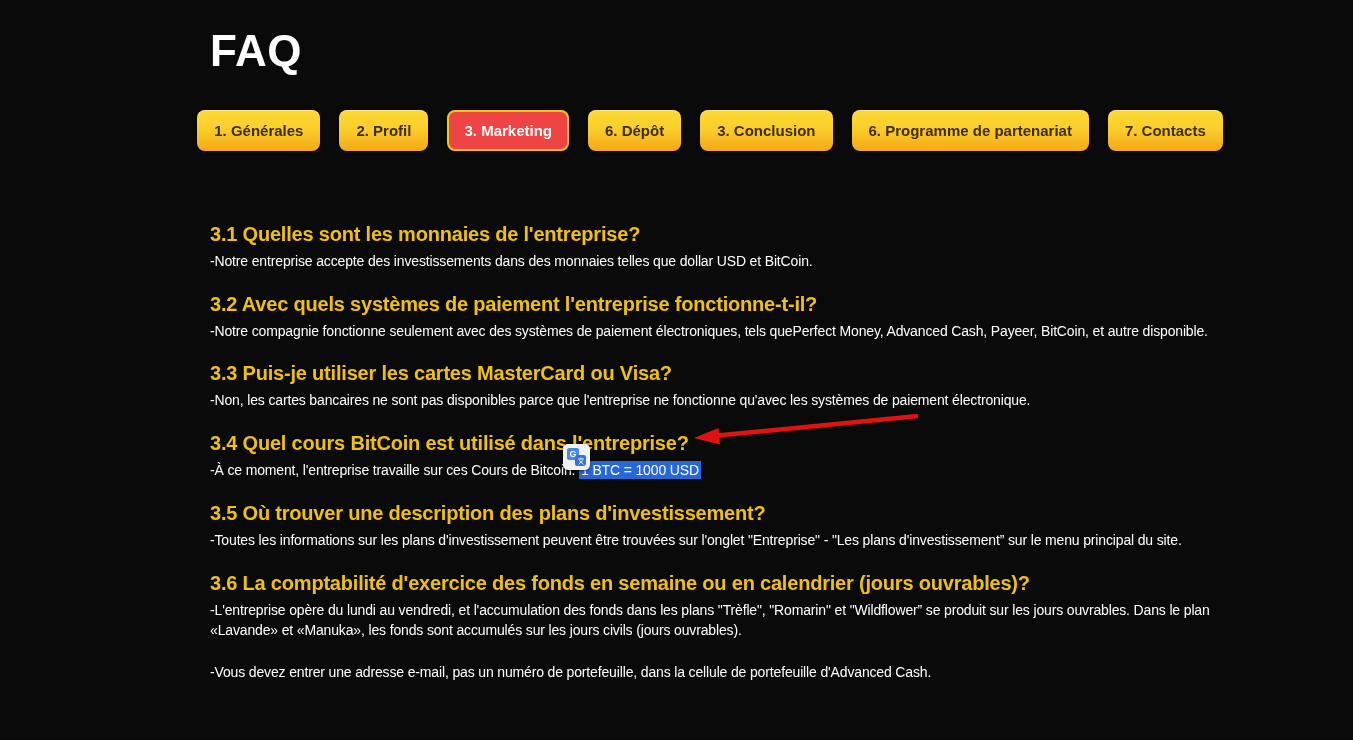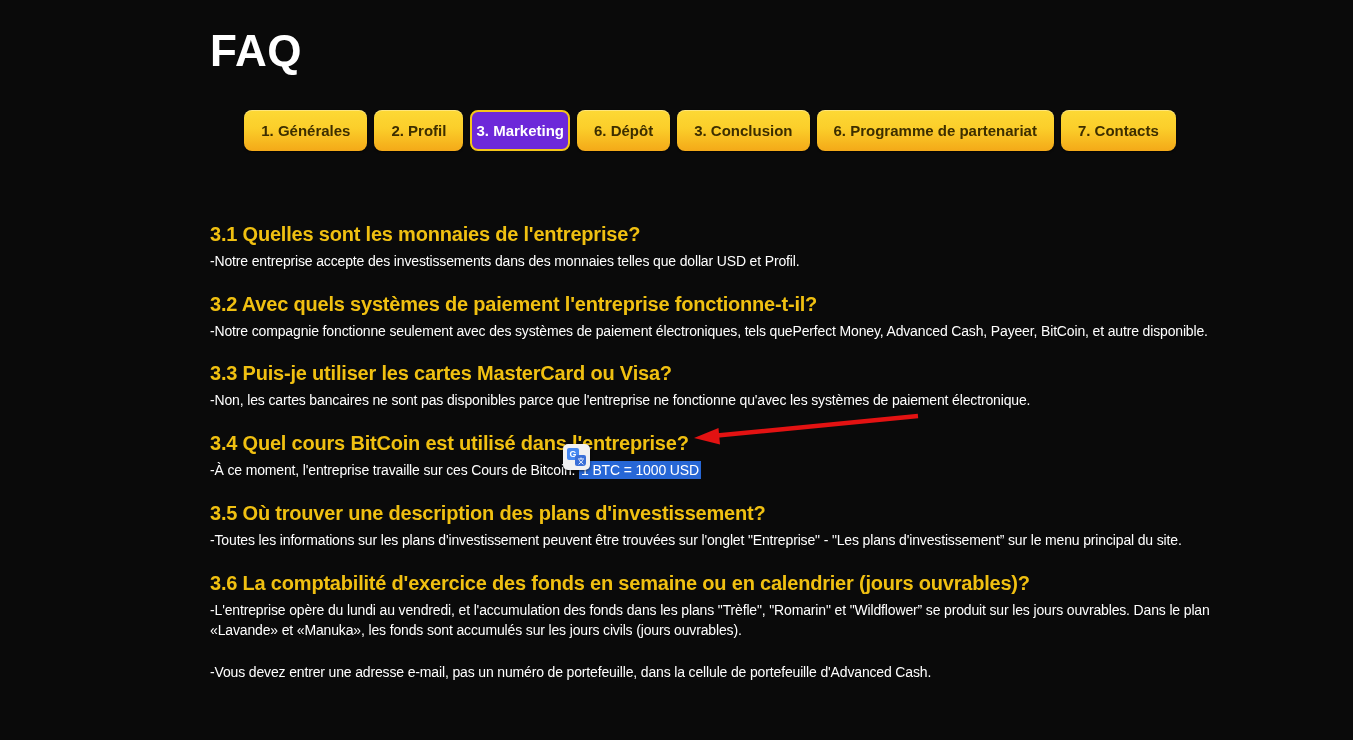--- a/index.html
+++ b/index.html
@@ -18,36 +18,36 @@
   body{
     width:1353px;height:740px;position:relative;overflow:hidden;
     background:var(--bg);
     font-family:"Liberation Sans","DejaVu Sans",sans-serif;
   }
   .page{position:absolute;left:210px;top:0;width:1000px;}
   .page-title{
     margin:26px 0 0 0;text-align:left;
     color:#fff;font-size:44px;font-weight:800;letter-spacing:.5px;
   }
-  .tabs{display:flex;justify-content:center;gap:7px;margin-top:34px;}
+  .tabs{display:flex;justify-content:center;gap:19px;margin-top:34px;}
   .tab{
     background:linear-gradient(180deg,var(--tab-top) 0%,#fbce2a 45%,var(--tab-bottom) 100%);
     color:var(--tab-text);
     border:none;border-radius:8px;
     padding:12px 17px;
     font-family:inherit;font-size:15px;font-weight:700;
     white-space:nowrap;cursor:pointer;
     box-shadow:inset 0 1px 0 rgba(255,255,255,.35), 0 1px 2px rgba(0,0,0,.6);
   }
   .tab.active{
-    background:#6d28d9;
+    background:#ef4444;
     color:#fff;
     border:2px solid var(--accent);
     box-shadow:none;
-    padding:10px 4px;
+    padding:10px 15px;
   }
   .faq{margin-top:72px;}
   .faq-item{margin-bottom:21px;}
   .faq-question{
     margin:0 0 5px 0;
     color:var(--heading);
     font-size:20px;font-weight:700;letter-spacing:-.2px;
   }
   .faq-answer{
     margin:0;
@@ -96,21 +96,21 @@
     <button class="tab active">3. Marketing</button>
     <button class="tab">6. Dépôt</button>
     <button class="tab">3. Conclusion</button>
     <button class="tab">6. Programme de partenariat</button>
     <button class="tab">7. Contacts</button>
   </div>
 
   <div class="faq">
     <div class="faq-item">
       <h3 class="faq-question">3.1 Quelles sont les monnaies de l'entreprise?</h3>
-      <p class="faq-answer">-Notre entreprise accepte des investissements dans des monnaies telles que dollar USD et Profil.</p>
+      <p class="faq-answer">-Notre entreprise accepte des investissements dans des monnaies telles que dollar USD et BitCoin.</p>
     </div>
     <div class="faq-item">
       <h3 class="faq-question">3.2 Avec quels systèmes de paiement l'entreprise fonctionne-t-il?</h3>
       <p class="faq-answer">-Notre compagnie fonctionne seulement avec des systèmes de paiement électroniques, tels quePerfect Money, Advanced Cash, Payeer, BitCoin, et autre disponible.</p>
     </div>
     <div class="faq-item">
       <h3 class="faq-question">3.3 Puis-je utiliser les cartes MasterCard ou Visa?</h3>
       <p class="faq-answer">-Non, les cartes bancaires ne sont pas disponibles parce que l'entreprise ne fonctionne qu'avec les systèmes de paiement électronique.</p>
     </div>
     <div class="faq-item">

